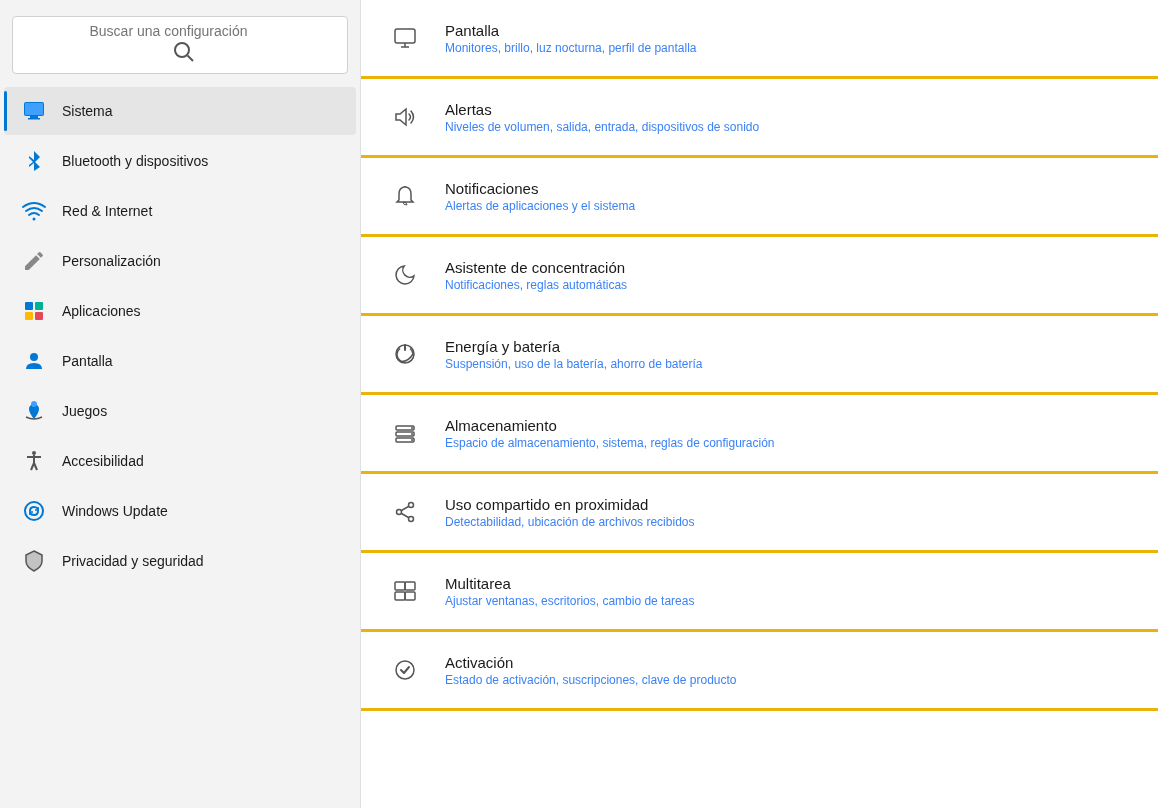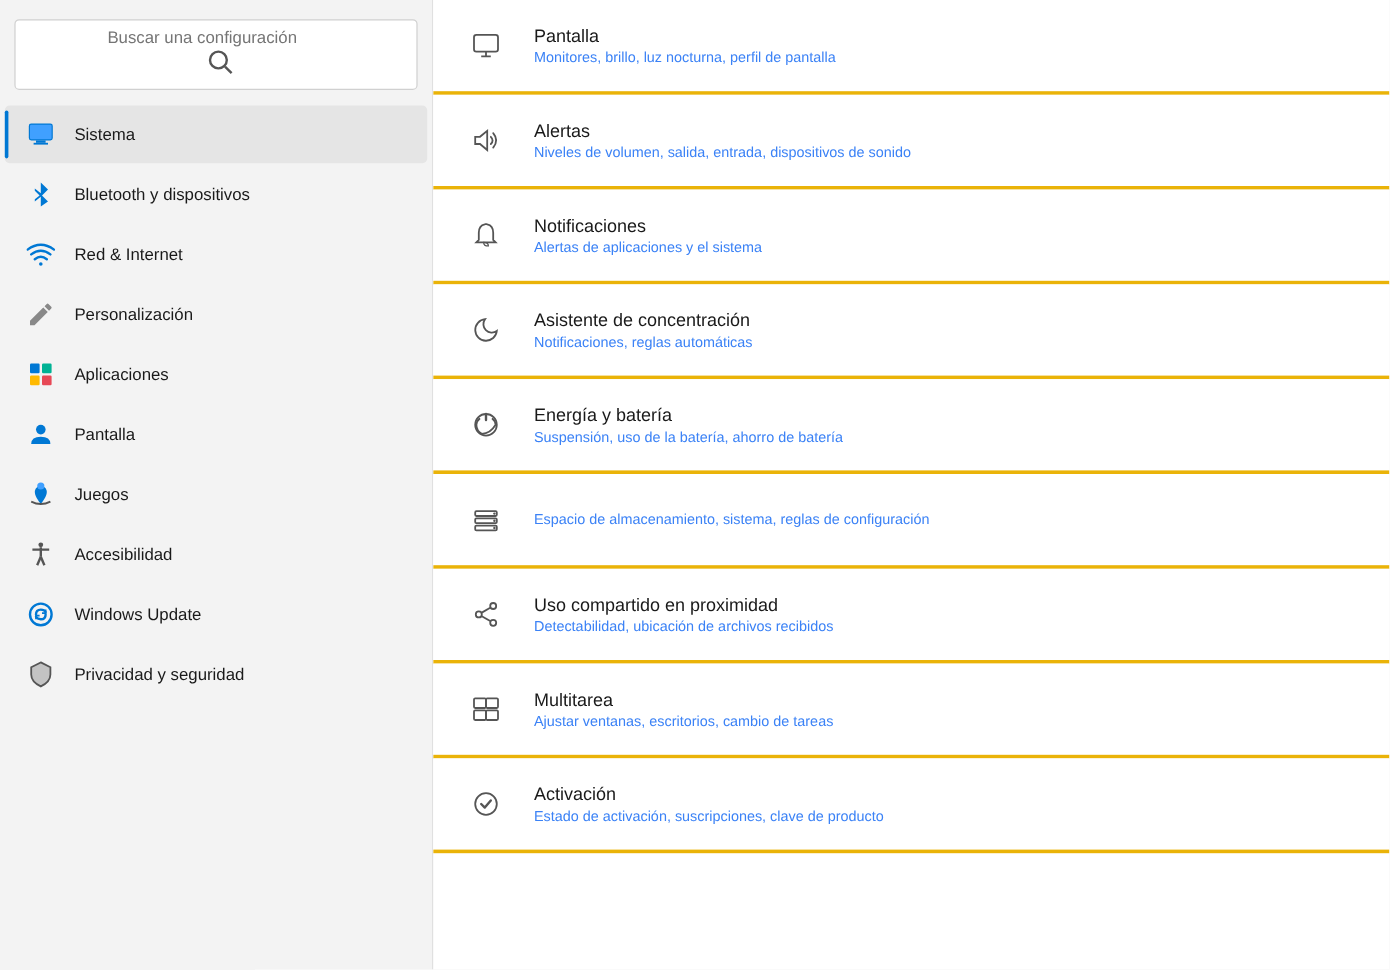--- a/index.html
+++ b/index.html
@@ -339,20 +339,21 @@
       <svg viewBox="0 0 24 24" fill="none">
         <rect x="3" y="5" width="18" height="4" rx="1" stroke="#555" stroke-width="1.5"></rect>
         <rect x="3" y="11" width="18" height="4" rx="1" stroke="#555" stroke-width="1.5"></rect>
         <rect x="3" y="17" width="18" height="4" rx="1" stroke="#555" stroke-width="1.5"></rect>
         <circle cx="19" cy="7" r="1" fill="#555"></circle>
         <circle cx="19" cy="13" r="1" fill="#555"></circle>
         <circle cx="19" cy="19" r="1" fill="#555"></circle>
       </svg>
     </div>
     <div class="settings-text">
+      <div class="title">Almacenamiento</div>
       <div class="subtitle">Espacio de almacenamiento, sistema, reglas de configuración</div>
     </div>
   </div>
 
   <div class="settings-item">
     <div class="settings-icon">
       <svg viewBox="0 0 24 24" fill="none">
         <circle cx="18" cy="5" r="2.5" stroke="#555" stroke-width="1.5"></circle>
         <circle cx="6" cy="12" r="2.5" stroke="#555" stroke-width="1.5"></circle>
         <circle cx="18" cy="19" r="2.5" stroke="#555" stroke-width="1.5"></circle>

